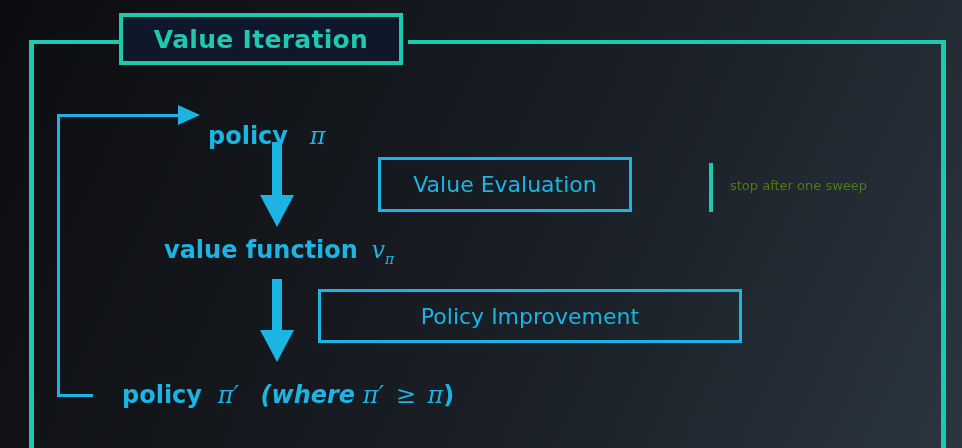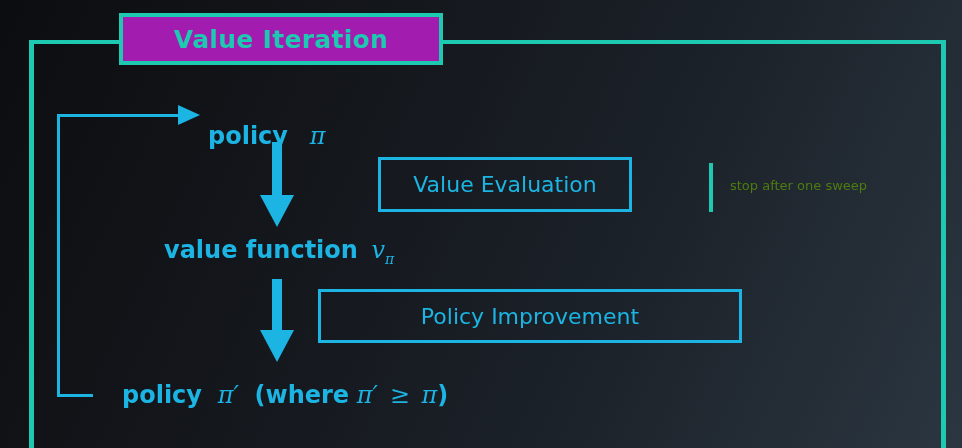--- a/index.html
+++ b/index.html
@@ -24,23 +24,23 @@
       left: 408px; top: 40px; width: 538px; height: 4px; background: #1ec9b1;
     }
     .frame-left {
       left: 29px; top: 40px; width: 5px; height: 408px; background: #1ec9b1;
     }
     .frame-right {
       left: 941px; top: 40px; width: 5px; height: 408px; background: #1ec9b1;
     }
 
     .title-box {
-      left: 119px; top: 13px; width: 324px; height: 52px;
+      left: 119px; top: 13px; width: 284px; height: 52px;
       border: 4px solid #1ec9b1;
-      background: #a21caf;
+      background: #0f172a;
       display: flex; align-items: center; justify-content: center;
       box-sizing: border-box;
     }
     .title-text {
       color: #1ec9b1;
       font-weight: bold;
       font-size: 25px;
       letter-spacing: 0.3px;
     }
 
@@ -152,17 +152,17 @@
 <div class="abs down-arrow-shaft arrow2-shaft"></div>
 <div class="abs down-arrow-head arrow2-head"></div>
 
 <div class="abs box-blue box-improve">
   <span>Policy Improvement</span>
 </div>
 
 <div class="abs node-text node-policy-prime">
   <span style="font-weight:600;">policy</span>
   <span class="math" style="margin-left:8px;">π′</span>
-  <span style="margin-left:8px;font-weight:600;">(where</span>
+  <span style="margin-left:14px;font-weight:600;font-style:italic;">(where</span>
   <span class="math">π′</span>
   <span class="math-up" style="margin:0 4px;">≥</span>
   <span class="math">π</span><span style="font-weight:600;">)</span>
 </div>
 
 </body></html>

